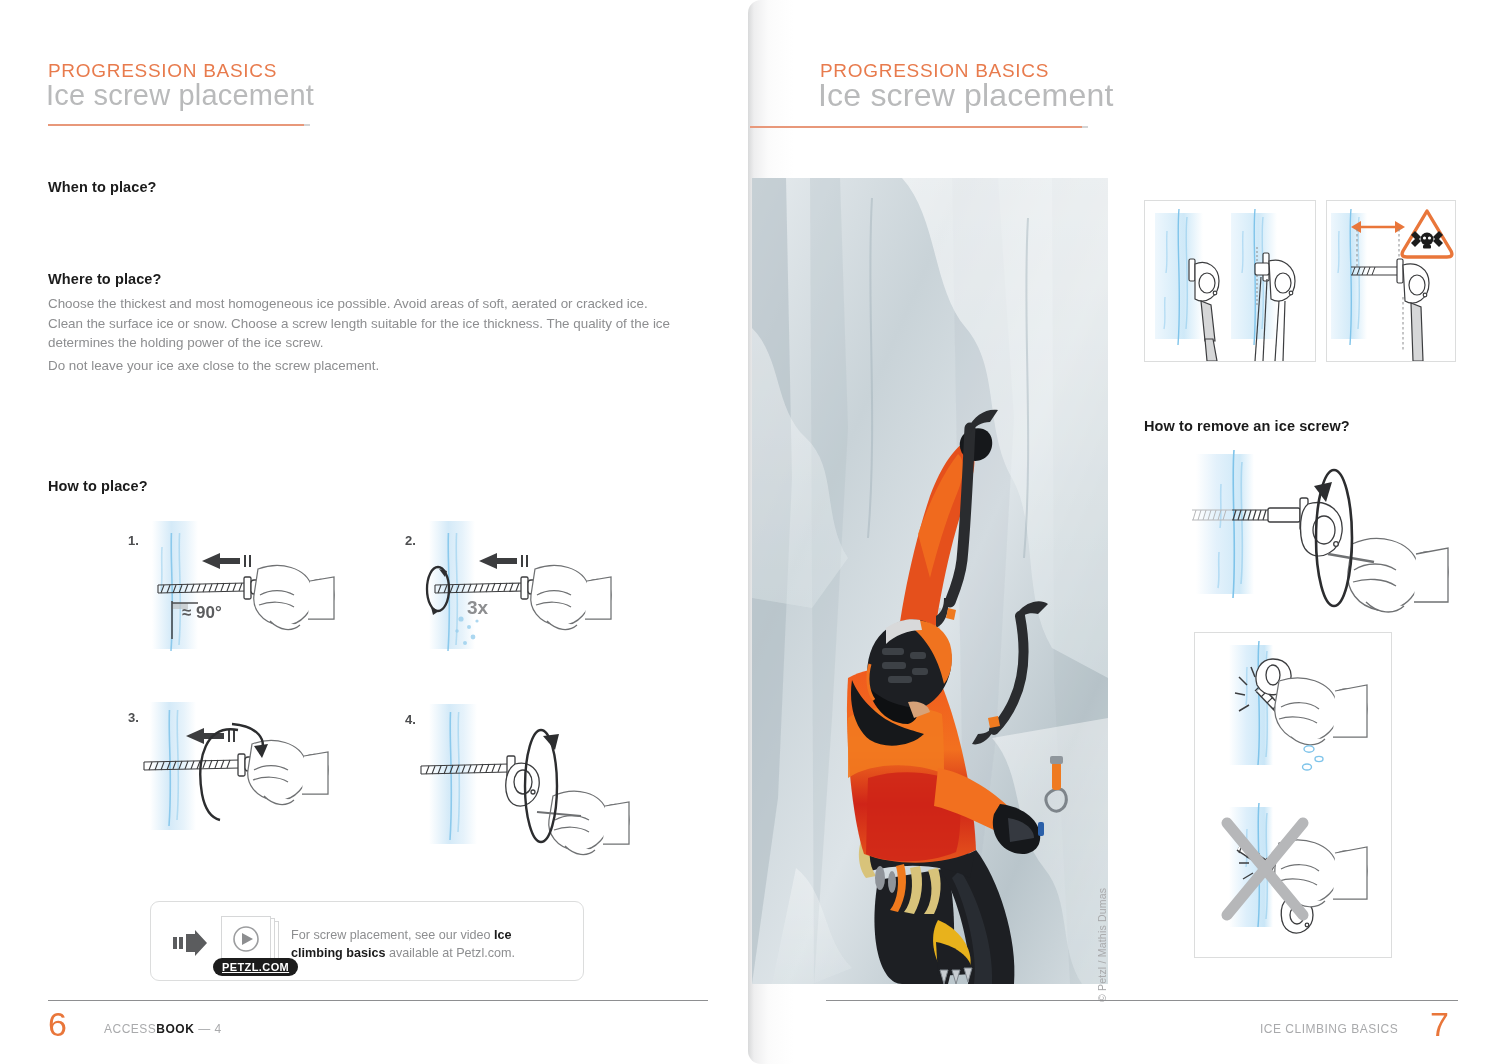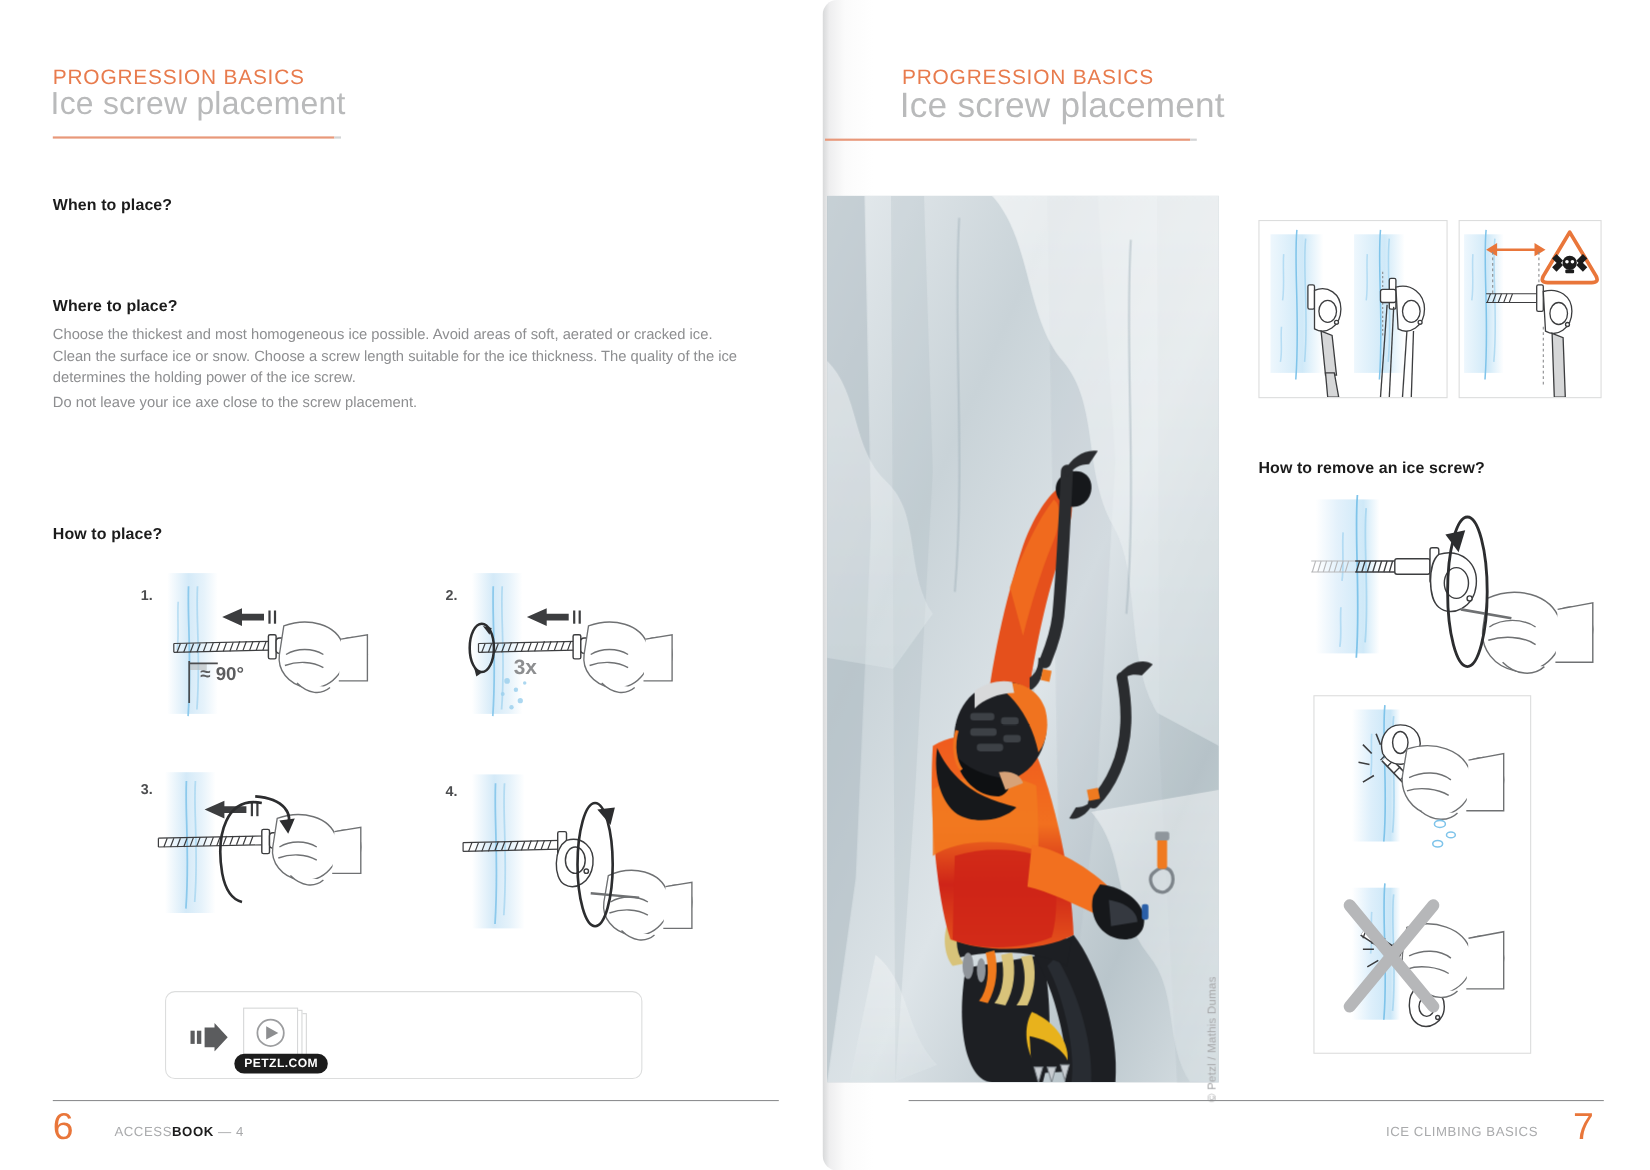--- a/index.html
+++ b/index.html
@@ -345,21 +345,22 @@
       <div class="thumb-stack" style="left:70px; top:14px; width:62px; height:52px;">
         <div class="thumb" style="left:8px; top:5px;"></div>
         <div class="thumb" style="left:4px; top:2px;"></div>
         <div class="thumb" style="left:0; top:0;">
           <svg width="48" height="44" viewBox="0 0 48 44">
             <circle cx="24" cy="22" r="12" fill="none" stroke="#9c9d9f" stroke-width="1.6"></circle>
             <path d="M20 16 L31 22 L20 28 Z" fill="#8d8e90"></path>
           </svg>
         </div>
       </div>
-      <div class="petzlcom-pill" style="left:62px; top:56px;">PETZL.COM</div>
+      <div class="petzlcom-pill" style="left:62px; top:56px;text-decoration:underline;">PETZL.COM</div>
+      <div class="video-text" style="left:140px; top:24px; width:272px;"><span>For screw placement, see our video </span><b>Ice climbing basics</b><span> available at Petzl.com.</span></div>
     </div>
 
     <div class="foot-rule" style="left:48px; top:1000px; width:660px;"></div>
     <div class="folio" style="left:48px; top:1005px;">6</div>
     <div class="foot-label" style="left:104px; top:1022px;"><span>ACCESS</span><b>BOOK</b><span> — 4</span></div>
   </div>
 
   <div class="page" id="page-right">
 
     <div class="petzl-logo">

